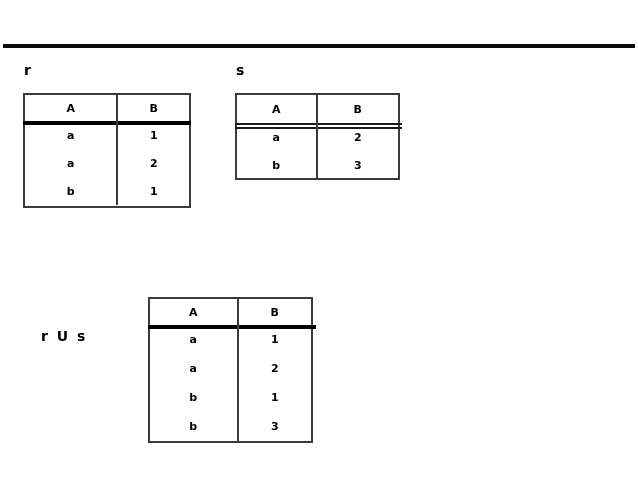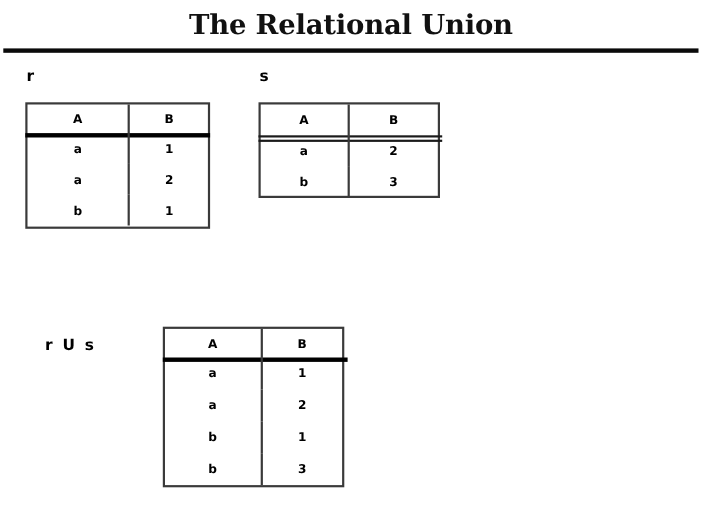--- a/index.html
+++ b/index.html
@@ -49,21 +49,21 @@
     position: absolute;
     font-family: "DejaVu Sans", "Liberation Sans", sans-serif;
     font-weight: bold;
     font-size: 14px;
     color: #000000;
     white-space: nowrap;
     letter-spacing: 0.5px;
   }
   .label-r  { left: 24px;  top: 62px; }
   .label-s  { left: 236px; top: 62px; }
-  .label-ru { left: 41px;  top: 306px; letter-spacing: 2px; }
+  .label-ru { left: 41px;  top: 328px; letter-spacing: 2px; }
 
   
   .rel-table {
     position: absolute;
     border: 2px solid #3a3a3a;
     box-sizing: border-box;
     background: #ffffff;
   }
   .rel-head {
     position: relative;
@@ -150,21 +150,20 @@
   #table-union .col-b { width: 45%; }
   #table-union .rel-row { height: 29px; }
   #table-union .rel-row .cell { height: 29px; }
   #table-union .sep-thick { top: 26px; width: 168px; }
 </style>
 </head>
 <body>
 
 <div class="slide">
 
-  <div class="title">The Relational Union</div>
   <div class="title-rule"></div>
 
   <div class="rel-label label-r">r</div>
 
   <div class="rel-table" id="table-r">
     <div class="rel-head">
       <div class="cell col-a">A</div>
       <div class="cell col-b">B</div>
     </div>
     <div class="sep-thick"></div>

